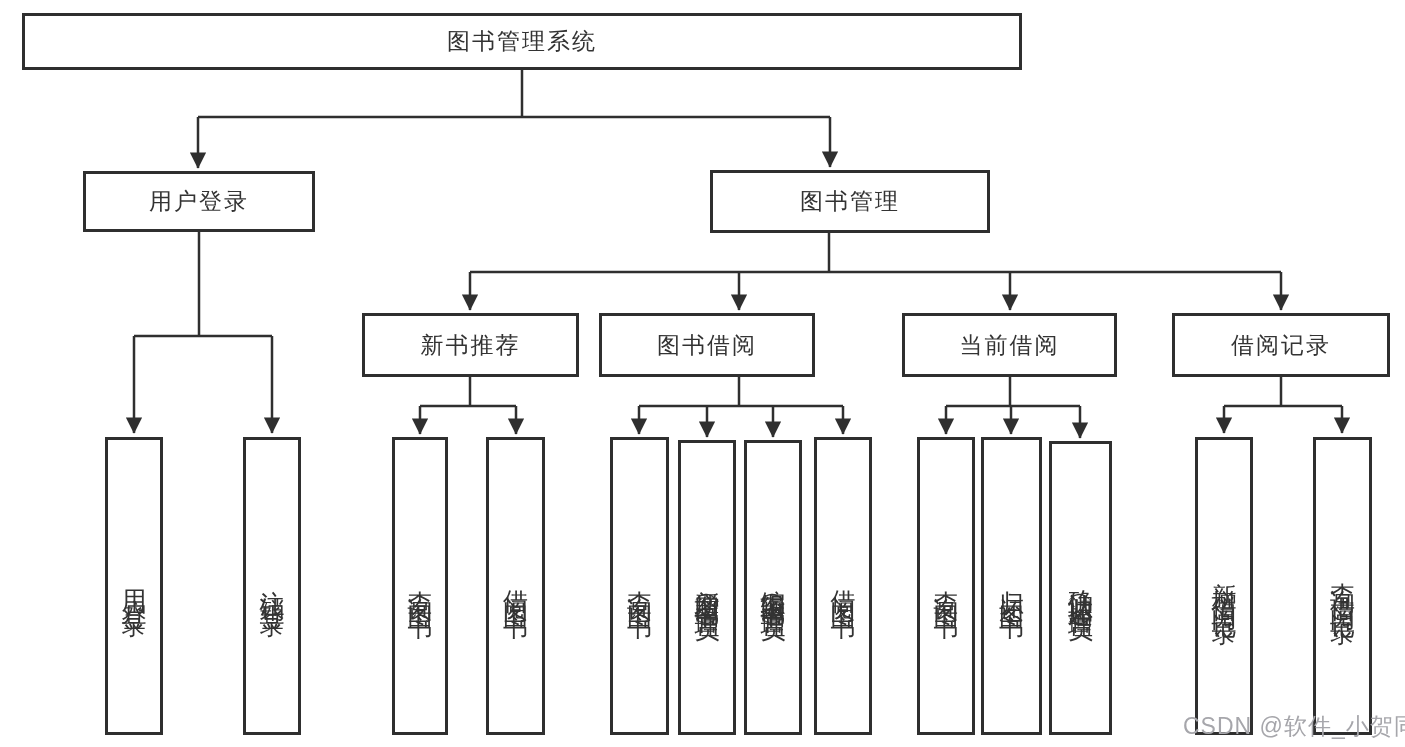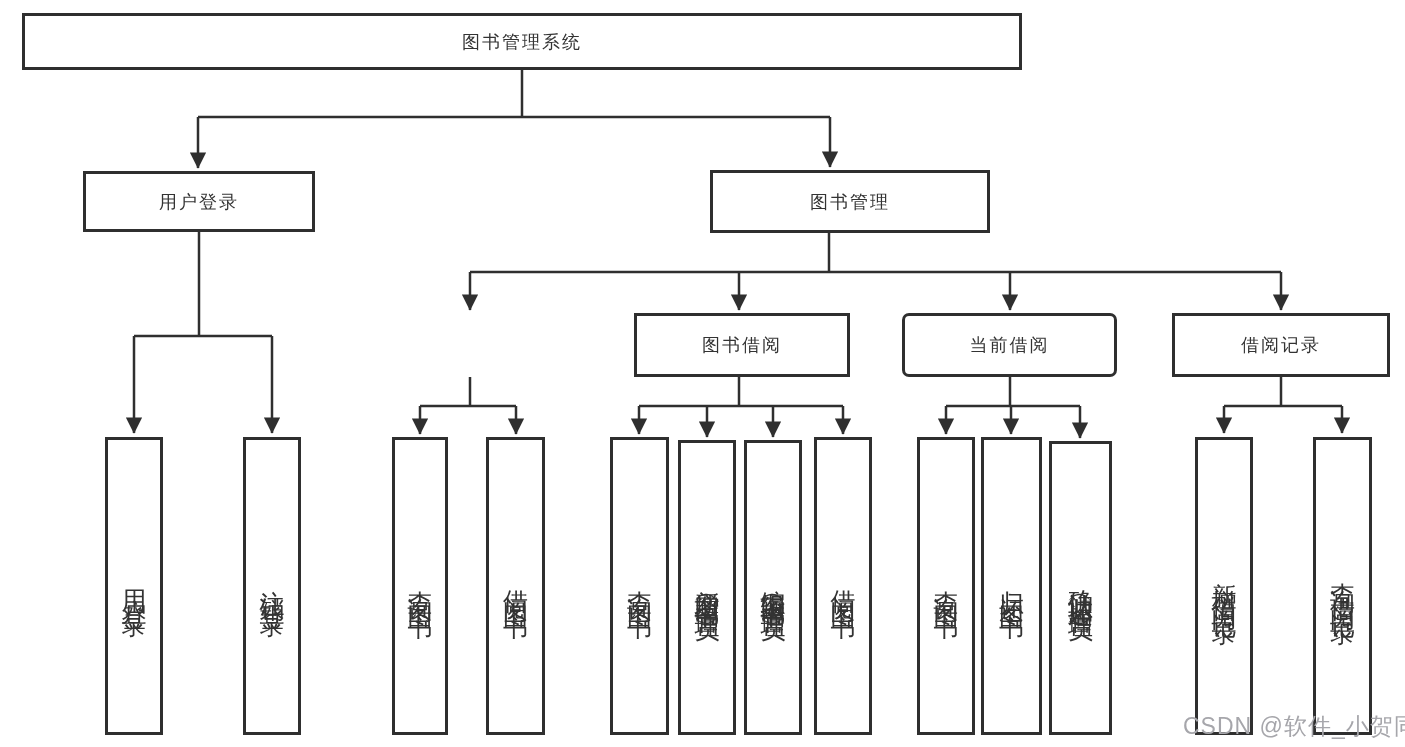--- a/index.html
+++ b/index.html
@@ -22,21 +22,21 @@
     box-sizing: border-box;
     border: 3px solid #2f2f2f;
     background: #ffffff;
     color: #333333;
     display: flex;
     align-items: center;
     justify-content: center;
     line-height: 1;
     z-index: 2;
   }
-  .h { font-size: 18px; letter-spacing: 2px; }
+  .h { font-size: 23px; letter-spacing: 2px; }
   .v {
     writing-mode: vertical-rl;
     text-orientation: mixed;
     font-size: 25px;
     letter-spacing: 8px;
     line-height: 1;
   }
   .v-long { letter-spacing: 4px; }
   #watermark {
     position: absolute;
@@ -102,22 +102,23 @@
       <path d="M1224 406 V433" marker-end="url(#arw)"></path>
       <path d="M1342 406 V433" marker-end="url(#arw)"></path>
     </g>
   </svg>
 
   <div class="box h" style="left:22px; top:13px; width:1000px; height:57px;">图书管理系统</div>
 
   <div class="box h" style="left:83px; top:171px; width:232px; height:61px;">用户登录</div>
   <div class="box h" style="left:710px; top:170px; width:280px; height:63px;">图书管理</div>
 
-  <div class="box h" style="left:634px; top:313px; width:216px; height:64px;">图书借阅</div>
-  <div class="box h" style="left:902px; top:313px; width:215px; height:64px;border-radius:7px;">当前借阅</div>
+  <div class="box h" style="left:362px; top:313px; width:217px; height:64px;">新书推荐</div>
+  <div class="box h" style="left:599px; top:313px; width:216px; height:64px;">图书借阅</div>
+  <div class="box h" style="left:902px; top:313px; width:215px; height:64px;">当前借阅</div>
   <div class="box h" style="left:1172px; top:313px; width:218px; height:64px;">借阅记录</div>
 
   <div class="box v" style="left:105px; top:437px; width:58px; height:298px;">用户登录</div>
   <div class="box v" style="left:243px; top:437px; width:58px; height:298px;">注销登录</div>
 
   <div class="box v" style="left:392px; top:437px; width:56px; height:298px;">查询图书</div>
   <div class="box v" style="left:486px; top:437px; width:59px; height:298px;">借阅图书</div>
 
   <div class="box v" style="left:610px; top:437px; width:59px; height:298px;">查询图书</div>
   <div class="box v v-long" style="left:678px; top:440px; width:58px; height:295px;">新增图书（管理员）</div>

